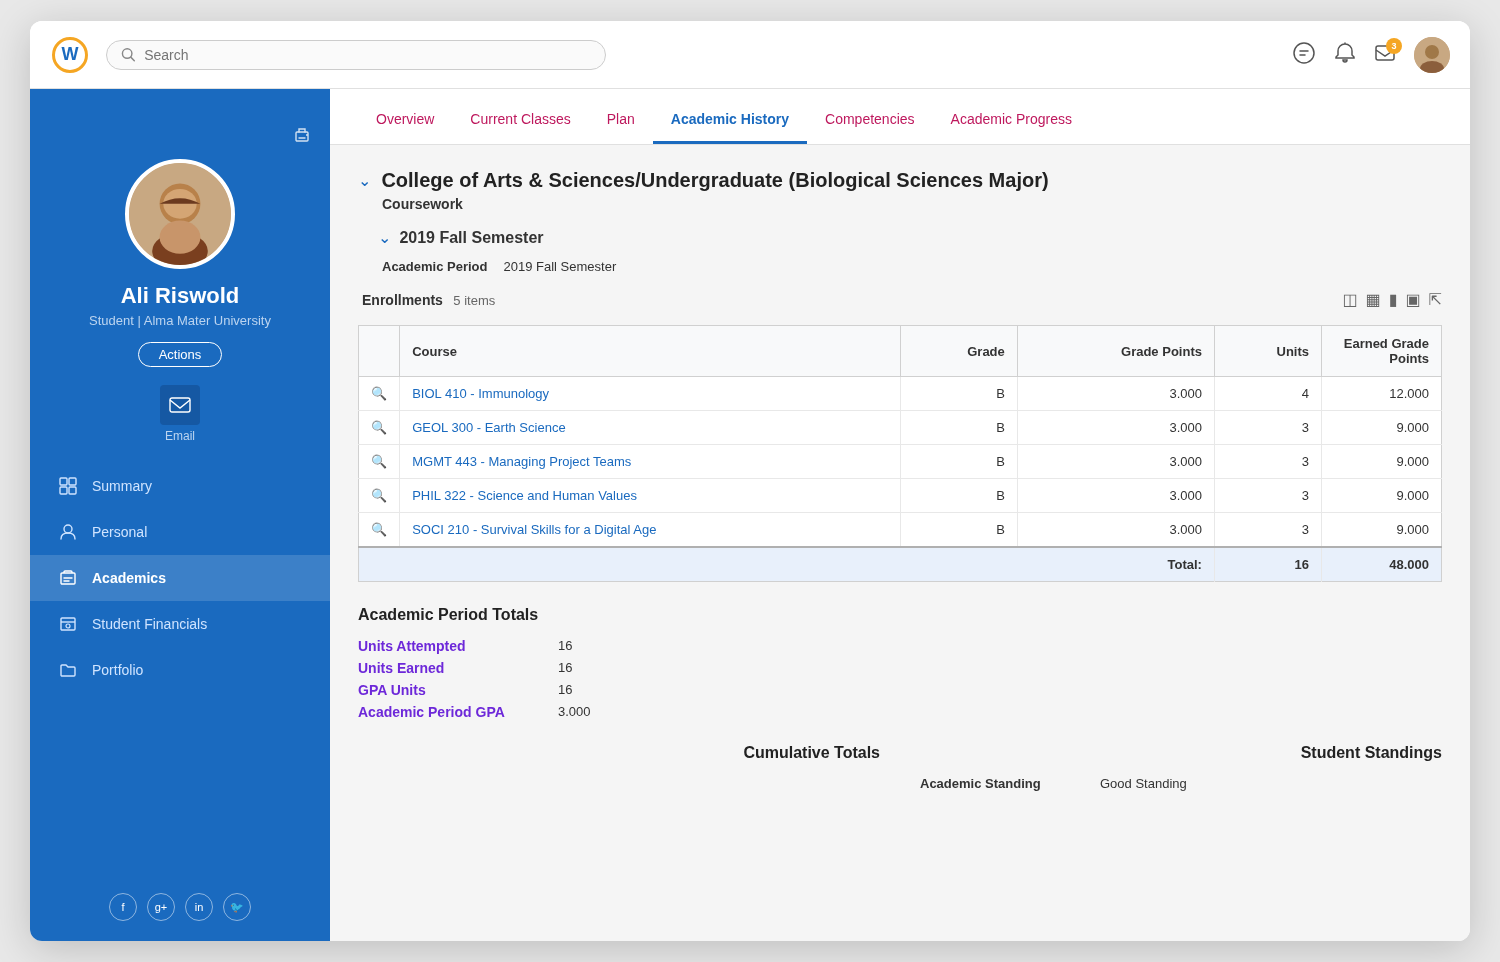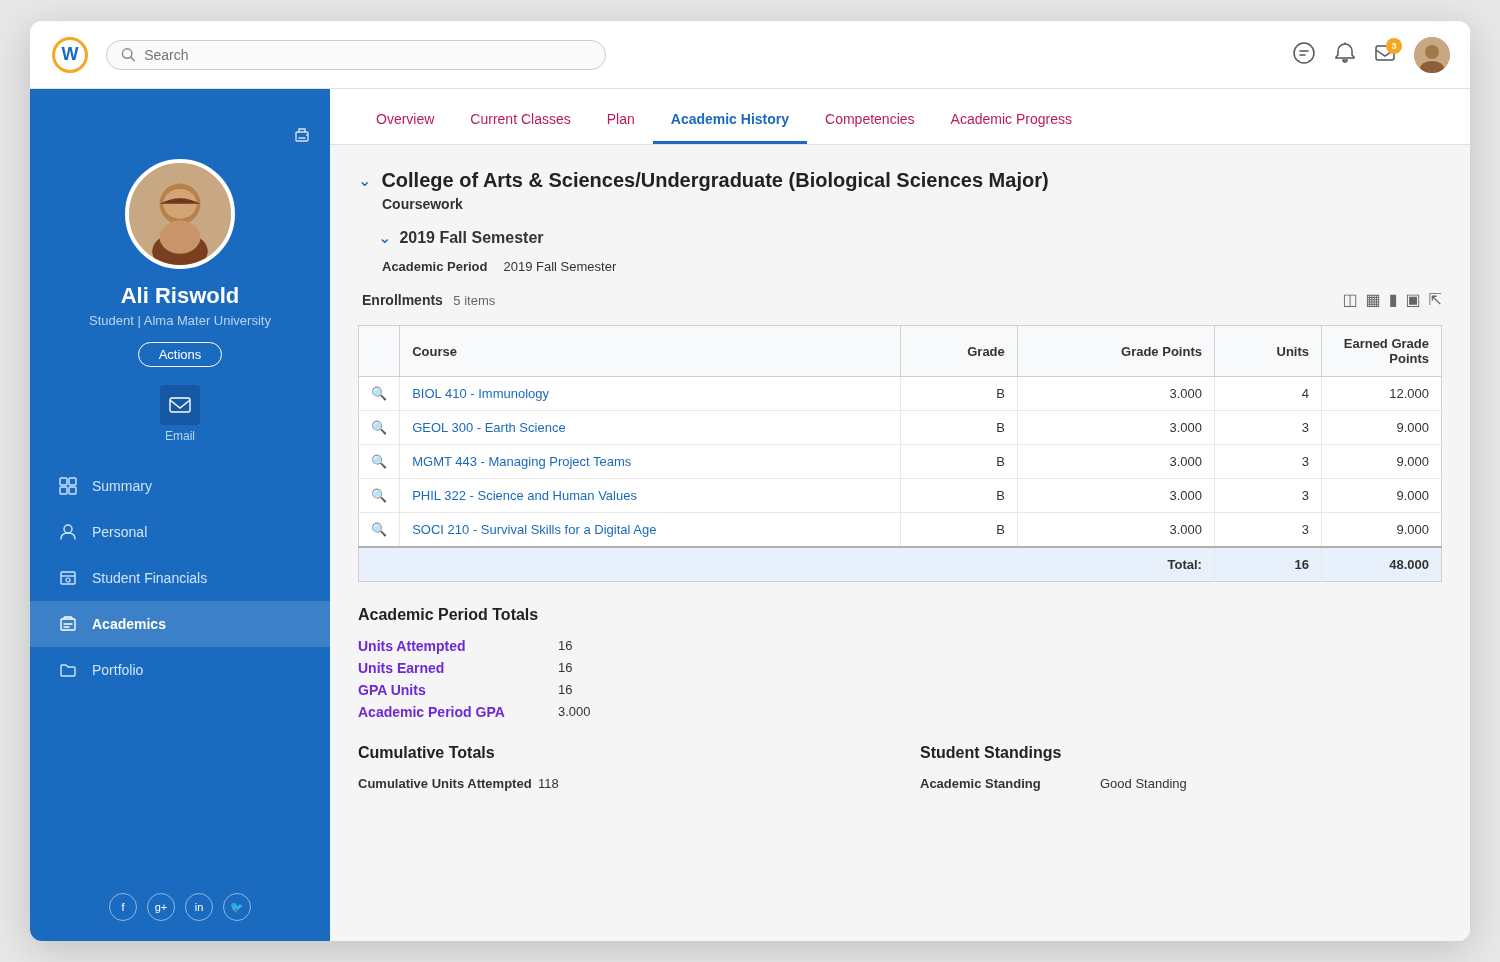--- a/index.html
+++ b/index.html
@@ -66,21 +66,21 @@
     .enrollments-table td.link { color: #1a6abf; cursor: pointer; }
     .search-cell { color: #888; font-size: 13px; }
     .total-row { background: #e8f0fb; }
     .total-row td { font-weight: 600; border-top: 2px solid #b0b0b0; }
     .totals-section { margin-top: 24px; margin-bottom: 24px; }
     .totals-title { font-size: 16px; font-weight: 700; color: #222; margin-bottom: 14px; }
     .totals-grid { display: grid; grid-template-columns: 200px 80px; gap: 6px 0; }
     .totals-key { font-size: 14px; font-weight: 600; color: #6d28d9; }
     .totals-val { font-size: 13px; color: #333; }
     .bottom-sections { display: grid; grid-template-columns: 1fr 1fr; gap: 0 40px; }
-    .bottom-section-title { font-size: 16px; font-weight: 700; color: #222; margin-bottom: 14px; }
+    .bottom-section-title { font-size: 16px; font-weight: 700; color: #222; margin-bottom: 14px; text-align: right; }
     .standing-grid { display: grid; grid-template-columns: 180px auto; gap: 6px 0; }
     .standing-key { font-size: 13px; font-weight: 600; color: #333; }
     .standing-val { font-size: 13px; color: #333; }
 
     
     .content-area::-webkit-scrollbar { width: 6px; }
     .content-area::-webkit-scrollbar-track { background: #f0f0f0; }
     .content-area::-webkit-scrollbar-thumb { background: #ccc; border-radius: 3px; }
   </style>
 </head>
@@ -177,39 +177,39 @@
         </div>
         <div class="nav-item">
           <span class="nav-icon">
             <svg width="18" height="18" viewBox="0 0 18 18" fill="none">
                 <circle cx="9" cy="6" r="4" stroke="#d0e4ff" stroke-width="1.4"></circle>
                 <path d="M2 16c0-4 3-6 7-6s7 2 7 6" stroke="#d0e4ff" stroke-width="1.4" stroke-linecap="round"></path>
               </svg>
           </span>
           <span>Personal</span>
         </div>
+        <div class="nav-item active">
+          <span class="nav-icon">
+            <svg width="18" height="18" viewBox="0 0 18 18" fill="none">
+                <rect x="2" y="4" width="14" height="11" rx="1" stroke="#fff" stroke-width="1.4"></rect>
+                <path d="M5 4V3a1 1 0 0 1 1-1h6a1 1 0 0 1 1 1v1" stroke="#fff" stroke-width="1.4"></path>
+                <path d="M5 9h8M5 12h5" stroke="#fff" stroke-width="1.4" stroke-linecap="round"></path>
+              </svg>
+          </span>
+          <span>Academics</span>
+        </div>
         <div class="nav-item">
           <span class="nav-icon">
             <svg width="18" height="18" viewBox="0 0 18 18" fill="none">
                 <rect x="2" y="3" width="14" height="12" rx="1" stroke="#d0e4ff" stroke-width="1.4"></rect>
                 <path d="M2 7h14" stroke="#d0e4ff" stroke-width="1.4"></path>
                 <circle cx="9" cy="11" r="2" stroke="#d0e4ff" stroke-width="1.2"></circle>
               </svg>
           </span>
           <span>Student Financials</span>
-        </div>
-        <div class="nav-item active">
-          <span class="nav-icon">
-            <svg width="18" height="18" viewBox="0 0 18 18" fill="none">
-                <rect x="2" y="4" width="14" height="11" rx="1" stroke="#fff" stroke-width="1.4"></rect>
-                <path d="M5 4V3a1 1 0 0 1 1-1h6a1 1 0 0 1 1 1v1" stroke="#fff" stroke-width="1.4"></path>
-                <path d="M5 9h8M5 12h5" stroke="#fff" stroke-width="1.4" stroke-linecap="round"></path>
-              </svg>
-          </span>
-          <span>Academics</span>
         </div>
         <div class="nav-item">
           <span class="nav-icon">
             <svg width="18" height="18" viewBox="0 0 18 18" fill="none">
                 <path d="M2 5a1 1 0 0 1 1-1h4l2 2h6a1 1 0 0 1 1 1v7a1 1 0 0 1-1 1H3a1 1 0 0 1-1-1V5z" stroke="#d0e4ff" stroke-width="1.4"></path>
               </svg>
           </span>
           <span>Portfolio</span>
         </div>
       </div>
@@ -335,24 +335,20 @@
               <div class="totals-key">GPA Units</div>
               <div class="totals-val">16</div>
               <div class="totals-key">Academic Period GPA</div>
               <div class="totals-val">3.000</div>
             </div>
         </div>
 
         <div class="bottom-sections">
           <div>
             <div class="bottom-section-title">Cumulative Totals</div>
-            <div class="standing-grid" id="cumulative-grid">
-                <div class="standing-key">Cumulative Units Attempted</div>
-                <div class="standing-val">118</div>
-              </div>
           </div>
           <div>
             <div class="bottom-section-title">Student Standings</div>
             <div class="standing-grid" id="standings-grid">
                 <div class="standing-key">Academic Standing</div>
                 <div class="standing-val">Good Standing</div>
               </div>
           </div>
         </div>
       </div>

